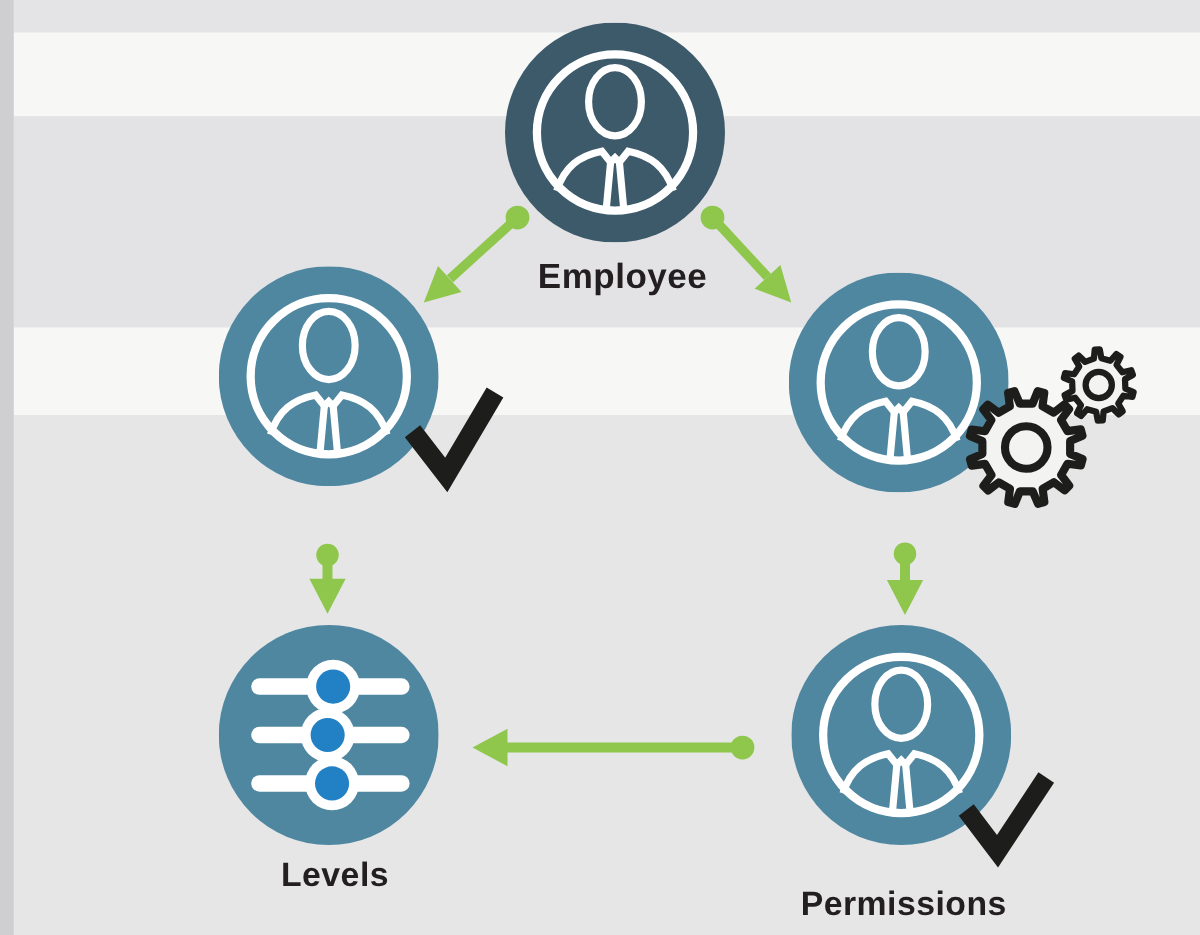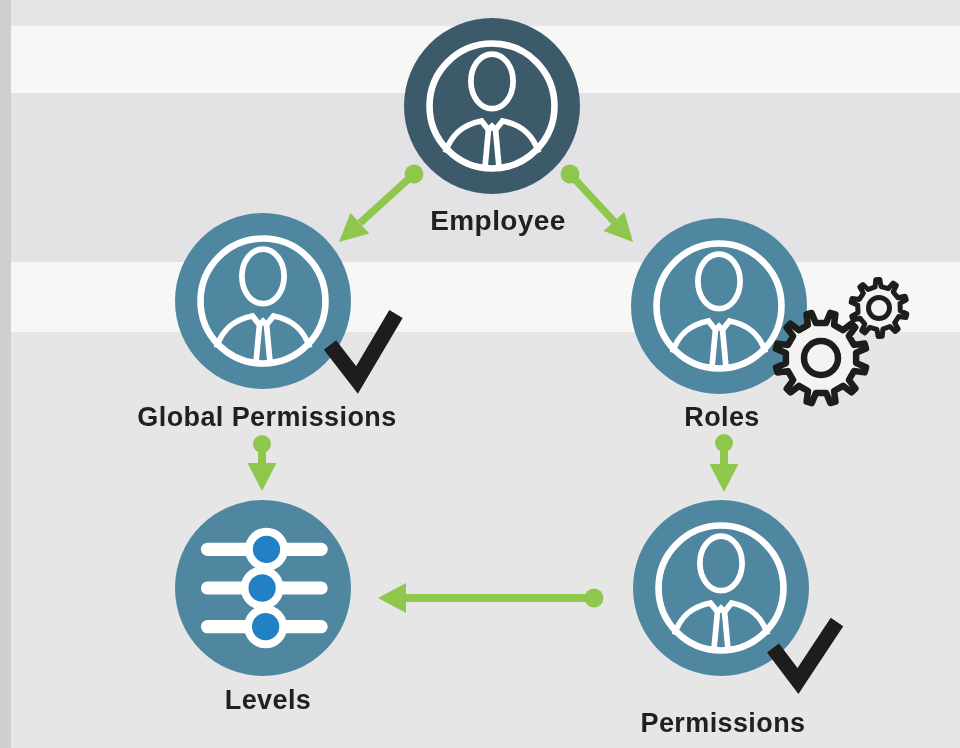--- a/index.html
+++ b/index.html
@@ -89,22 +89,20 @@
         <use href="#sliders-symbol"></use>
       </svg>
   </div>
   <div class="node" style="left:622px;top:500px">
     <svg viewBox="0 0 200 200" style="color:var(--node-light,#4f87a0)">
         <use href="#avatar-symbol"></use>
       </svg>
   </div>
 
   <div class="node-label" style="left:327px;top:205px;font-size:28px">Employee</div>
-  <div class="node-label" style="left:96px;top:402px">Global Permissions</div>
-  <div class="node-label" style="left:551px;top:402px">Roles</div>
   <div class="node-label" style="left:97px;top:685px">Levels</div>
   <div class="node-label" style="left:552px;top:708px">Permissions</div>
 
   <svg id="overlay" width="960" height="748" viewBox="0 0 960 748">
 
     <g>
       <circle class="edge-dot" cx="403" cy="174" r="9.5"></circle>
       <line class="edge-line" x1="403" y1="174" x2="349" y2="223" stroke-width="7.5"></line>
       <polygon class="edge-head" points="328,242 339.4,212.7 358.2,233.5"></polygon>
     </g>

